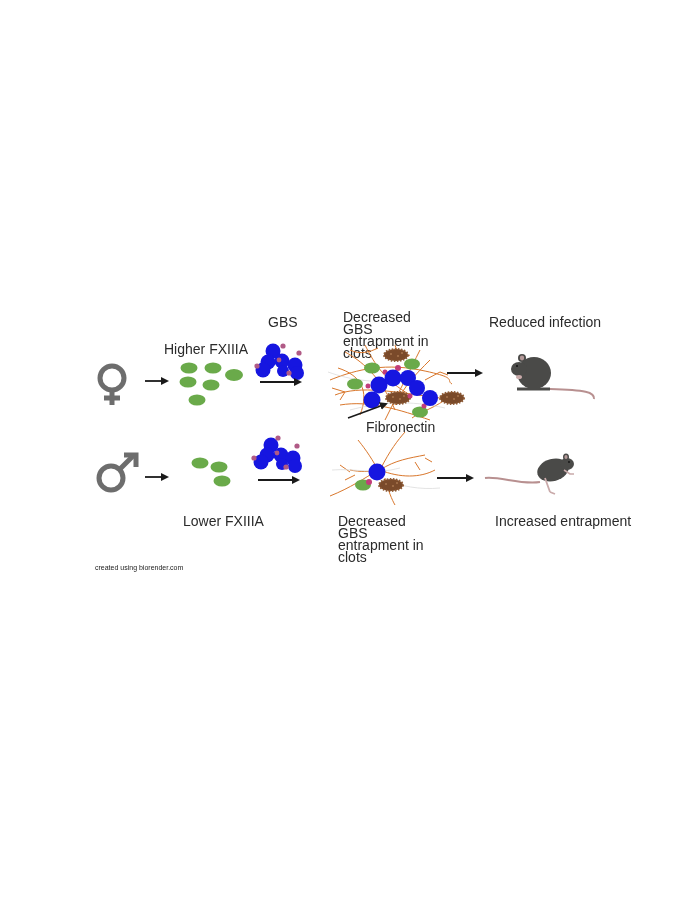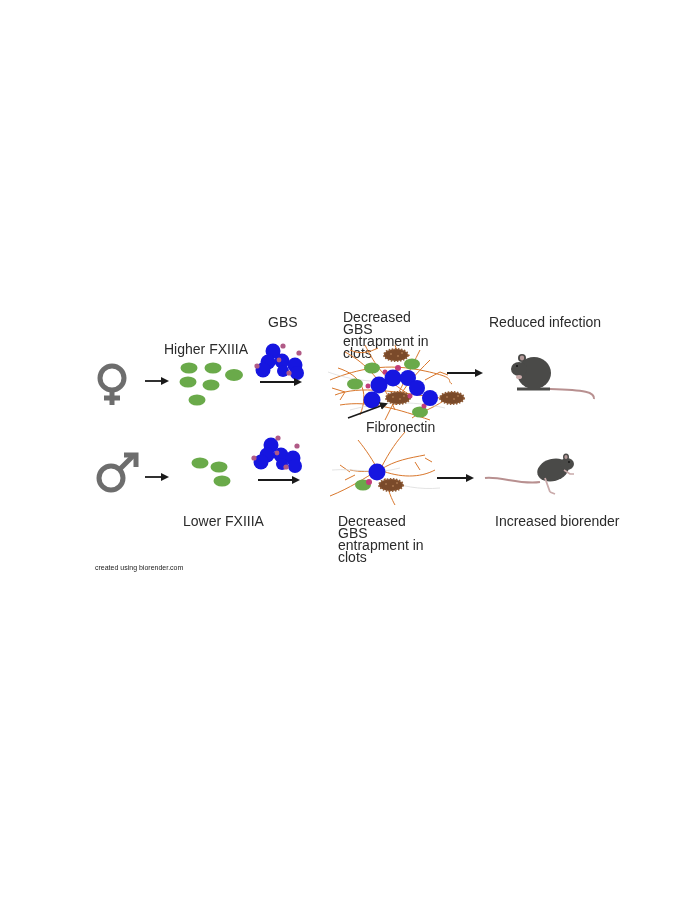--- a/index.html
+++ b/index.html
@@ -13,21 +13,21 @@
 <body>
 
 <div class="lbl" style="left:268px;top:316px;">GBS</div>
 <div class="lbl" style="left:164px;top:343px;">Higher FXIIIA</div>
 <div class="lbl lbl2" style="left:343px;top:311px;width:92px;">Decreased GBS entrapment in clots</div>
 <div class="lbl" style="left:489px;top:316px;">Reduced infection</div>
 <div class="lbl" style="left:338px;top:421px;padding-left:28px;">Fibronectin</div>
 
 <div class="lbl" style="left:183px;top:497px;margin-top:18px;">Lower FXIIIA</div>
 <div class="lbl lbl2" style="left:338px;top:515px;width:95px;">Decreased  GBS entrapment in clots</div>
-<div class="lbl" style="left:495px;top:515px;">Increased biorender</div>
+<div class="lbl" style="left:495px;top:515px;">Increased entrapment</div>
 
 <div class="credit" style="left:95px;top:564px;">created using biorender.com</div>
 
 <svg class="abs" width="700" height="906" viewBox="0 0 700 906" xmlns="http://www.w3.org/2000/svg">
   <defs>
     <marker id="ah" markerWidth="8" markerHeight="8" refX="6" refY="4" orient="auto" markerUnits="userSpaceOnUse">
       <path d="M0,0 L8,4 L0,8 z" fill="#1a1a1a"></path>
     </marker>
     <g id="gbsball">
       <circle r="7.5" fill="#1616e0"></circle>

